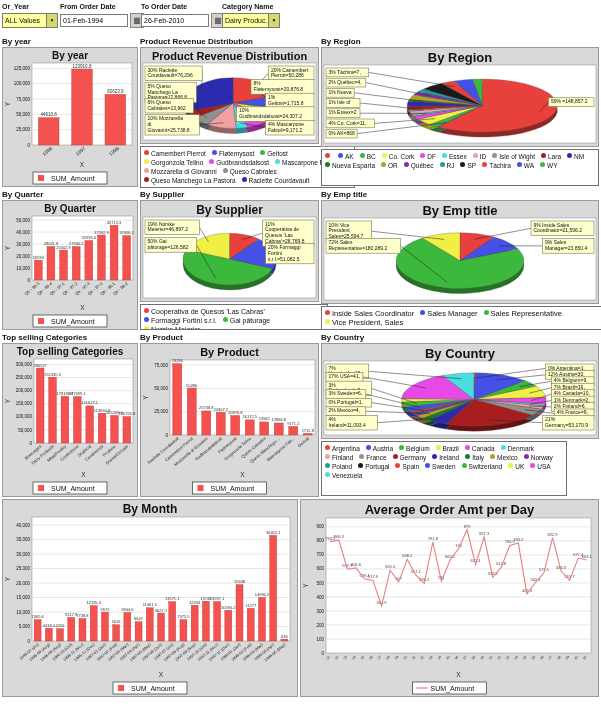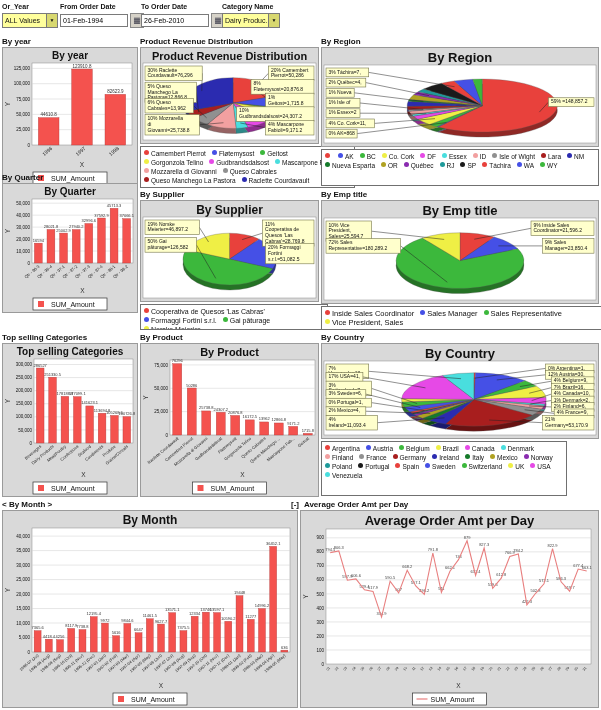--- a/index.html
+++ b/index.html
@@ -226,21 +226,21 @@
         <line x1="36.099999999999994" y1="86.60000000000001" x2="125.43455235645962" y2="75.59170004298397" stroke="#222" stroke-width="0.5"></line>
         <rect x="5" y="82.2" width="31.099999999999998" height="8.8" fill="#ffffcc" stroke="#77774d" stroke-width="0.6"></rect>
         <text x="7.5" y="87.7" font-size="5" fill="#111">0% AK=868</text>
         <line x1="227.4" y1="55.16" x2="218.35496607014014" y2="65.10965888558057" stroke="#222" stroke-width="0.5"></line>
         <rect x="227.4" y="50.76" width="45.599999999999994" height="8.8" fill="#ffffcc" stroke="#77774d" stroke-width="0.6"></rect>
         <text x="229.9" y="56.26" font-size="5" fill="#111">59% =148,857.2</text>
       </svg></div>
   <div class="plegend" style="height:31px"><span class="litem"><span class="dot" style="background: rgb(232, 65, 60);"></span><span></span></span><span class="litem"><span class="dot" style="background: rgb(69, 80, 230);"></span><span>AK</span></span><span class="litem"><span class="dot" style="background: rgb(60, 184, 60);"></span><span>BC</span></span><span class="litem"><span class="dot" style="background: rgb(239, 239, 69);"></span><span>Co. Cork</span></span><span class="litem"><span class="dot" style="background: rgb(230, 73, 230);"></span><span>DF</span></span><span class="litem"><span class="dot" style="background: rgb(73, 222, 222);"></span><span>Essex</span></span><span class="litem"><span class="dot" style="background: rgb(242, 160, 160);"></span><span>ID</span></span><span class="litem"><span class="dot" style="background: rgb(144, 144, 144);"></span><span>Isle of Wight</span></span><span class="litem"><span class="dot" style="background: rgb(168, 30, 30);"></span><span>Lara</span></span><span class="litem"><span class="dot" style="background: rgb(43, 43, 176);"></span><span>NM</span></span><span class="litem"><span class="dot" style="background: rgb(21, 122, 42);"></span><span>Nueva Esparta</span></span><span class="litem"><span class="dot" style="background: rgb(176, 162, 34);"></span><span>OR</span></span><span class="litem"><span class="dot" style="background: rgb(138, 43, 176);"></span><span>Québec</span></span><span class="litem"><span class="dot" style="background: rgb(30, 154, 154);"></span><span>RJ</span></span><span class="litem"><span class="dot" style="background: rgb(26, 26, 26);"></span><span>SP</span></span><span class="litem"><span class="dot" style="background: rgb(232, 65, 60);"></span><span>Táchira</span></span><span class="litem"><span class="dot" style="background: rgb(69, 80, 230);"></span><span>WA</span></span><span class="litem"><span class="dot" style="background: rgb(60, 184, 60);"></span><span>WY</span></span></div>
 </div>
 
-<div class="panel" style="left:2px;top:172px;width:116px;height:142px">
+<div class="panel" style="left:2px;top:189px;width:116px;height:142px">
   <div class="phead">By Quarter</div>
   <div class="chart" style="height:130px"><svg width="136" height="130">
         <rect x="0.5" y="0.5" width="135" height="129" fill="#d9d9d9" stroke="#9a9a9a"></rect>
         <text x="68" y="12" font-size="10" fill="#111" font-weight="bold" text-anchor="middle">By Quarter</text>
         <rect x="30" y="16" width="101" height="64" fill="#fff" stroke="#8a8a8a" stroke-width="0.5"></rect>
         <text x="28" y="81.6" font-size="4.5" fill="#111" text-anchor="end">0</text>
         <line x1="30" y1="68.03738317757009" x2="131" y2="68.03738317757009" stroke="#cfcfcf" stroke-width="0.5"></line>
         <text x="28" y="69.63738317757009" font-size="4.5" fill="#111" text-anchor="end">10,000</text>
         <line x1="30" y1="56.074766355140184" x2="131" y2="56.074766355140184" stroke="#cfcfcf" stroke-width="0.5"></line>
         <text x="28" y="57.674766355140186" font-size="4.5" fill="#111" text-anchor="end">20,000</text>
@@ -554,25 +554,20 @@
         <text x="235.7" y="71.475" font-size="5" fill="#111">4% France=9,</text>
         <line x1="221.6" y1="79.7" x2="168.18633945048768" y2="77.03380715218356" stroke="#222" stroke-width="0.5"></line>
         <rect x="221.6" y="72.4" width="51.4" height="14.6" fill="#ffffcc" stroke="#77774d" stroke-width="0.6"></rect>
         <text x="224.1" y="77.9" font-size="5" fill="#111">21%</text>
         <text x="224.1" y="83.7" font-size="5" fill="#111">Germany=53,170.9</text>
       </svg></div>
   <div class="plegend" style="height:49px"><span class="litem"><span class="dot" style="background: rgb(232, 65, 60);"></span><span>Argentina</span></span><span class="litem"><span class="dot" style="background: rgb(69, 80, 230);"></span><span>Austria</span></span><span class="litem"><span class="dot" style="background: rgb(60, 184, 60);"></span><span>Belgium</span></span><span class="litem"><span class="dot" style="background: rgb(239, 239, 69);"></span><span>Brazil</span></span><span class="litem"><span class="dot" style="background: rgb(230, 73, 230);"></span><span>Canada</span></span><span class="litem"><span class="dot" style="background: rgb(73, 222, 222);"></span><span>Denmark</span></span><span class="litem"><span class="dot" style="background: rgb(242, 160, 160);"></span><span>Finland</span></span><span class="litem"><span class="dot" style="background: rgb(144, 144, 144);"></span><span>France</span></span><span class="litem"><span class="dot" style="background: rgb(168, 30, 30);"></span><span>Germany</span></span><span class="litem"><span class="dot" style="background: rgb(43, 43, 176);"></span><span>Ireland</span></span><span class="litem"><span class="dot" style="background: rgb(21, 122, 42);"></span><span>Italy</span></span><span class="litem"><span class="dot" style="background: rgb(176, 162, 34);"></span><span>Mexico</span></span><span class="litem"><span class="dot" style="background: rgb(138, 43, 176);"></span><span>Norway</span></span><span class="litem"><span class="dot" style="background: rgb(30, 154, 154);"></span><span>Poland</span></span><span class="litem"><span class="dot" style="background: rgb(26, 26, 26);"></span><span>Portugal</span></span><span class="litem"><span class="dot" style="background: rgb(232, 65, 60);"></span><span>Spain</span></span><span class="litem"><span class="dot" style="background: rgb(69, 80, 230);"></span><span>Sweden</span></span><span class="litem"><span class="dot" style="background: rgb(60, 184, 60);"></span><span>Switzerland</span></span><span class="litem"><span class="dot" style="background: rgb(239, 239, 69);"></span><span>UK</span></span><span class="litem"><span class="dot" style="background: rgb(230, 73, 230);"></span><span>USA</span></span><span class="litem"><span class="dot" style="background: rgb(73, 222, 222);"></span><span>Venezuela</span></span></div>
 </div>
 
 <div class="panel" style="left:2px;top:499px;width:296px;height:210px">
-  <div class="phead">
-    <span class="navbtn">&lt;</span>
-    <span>By Month</span>
-    <span class="navbtn">&gt;</span>
-  </div>
   <div class="chart" style="height:198px"><svg width="296" height="198">
         <rect x="0.5" y="0.5" width="295" height="197" fill="#d9d9d9" stroke="#9a9a9a"></rect>
         <text x="148" y="14" font-size="12" fill="#111" font-weight="bold" text-anchor="middle">By Month</text>
         <rect x="30" y="18" width="258" height="124" fill="#fff" stroke="#8a8a8a" stroke-width="0.5"></rect>
         <text x="28" y="143.6" font-size="4.5" fill="#111" text-anchor="end">0</text>
         <line x1="30" y1="127.51401869158879" x2="288" y2="127.51401869158879" stroke="#cfcfcf" stroke-width="0.5"></line>
         <text x="28" y="129.1140186915888" font-size="4.5" fill="#111" text-anchor="end">5,000</text>
         <line x1="30" y1="113.02803738317758" x2="288" y2="113.02803738317758" stroke="#cfcfcf" stroke-width="0.5"></line>
         <text x="28" y="114.62803738317757" font-size="4.5" fill="#111" text-anchor="end">10,000</text>
         <line x1="30" y1="98.54205607476635" x2="288" y2="98.54205607476635" stroke="#cfcfcf" stroke-width="0.5"></line>
@@ -658,24 +653,20 @@
         <rect x="278.91391304347826" y="140.1573831775701" width="6.954782608695652" height="1.8426168224299064" fill="#f4524e" stroke="#b23c3c" stroke-width="0.4"></rect>
         <text x="282.39130434782606" y="138.6573831775701" font-size="4" fill="#333" text-anchor="middle">636</text>
         <text x="283.73739130434785" y="146" font-size="4" fill="#222" text-anchor="end" transform="rotate(-40 283.73739130434785 146)">1998-05 (May)</text>
         <rect x="111" y="183" width="74" height="12" fill="#fff" stroke="#333" stroke-width="0.7"></rect>
         <rect x="116" y="186" width="6" height="6" fill="#f4524e"></rect>
         <text x="129" y="192" font-size="7" fill="#111">SUM_Amount</text>
       </svg></div>
 </div>
 
 <div class="panel" style="left:300px;top:499px;width:299px;height:210px">
-  <div class="phead">
-    <span class="navbtn" style="margin-left:-9px;margin-right:3px">[-]</span>
-    <span>Average Order Amt per Day</span>
-  </div>
   <div class="chart" style="height:198px"><svg width="299" height="198">
         <rect x="0.5" y="0.5" width="298" height="197" fill="#d9d9d9" stroke="#9a9a9a"></rect>
         <text x="149.5" y="15" font-size="13" fill="#111" font-weight="bold" text-anchor="middle">Average Order Amt per Day</text>
         <rect x="26" y="19" width="265" height="135" fill="#fff" stroke="#8a8a8a" stroke-width="0.5"></rect>
         <text x="24" y="155.6" font-size="4.5" fill="#111" text-anchor="end">0</text>
         <line x1="26" y1="139.98130841121497" x2="291" y2="139.98130841121497" stroke="#cfcfcf" stroke-width="0.5"></line>
         <text x="24" y="141.58130841121496" font-size="4.5" fill="#111" text-anchor="end">100</text>
         <line x1="26" y1="125.96261682242991" x2="291" y2="125.96261682242991" stroke="#cfcfcf" stroke-width="0.5"></line>
         <text x="24" y="127.5626168224299" font-size="4.5" fill="#111" text-anchor="end">200</text>
         <line x1="26" y1="111.94392523364486" x2="291" y2="111.94392523364486" stroke="#cfcfcf" stroke-width="0.5"></line>

